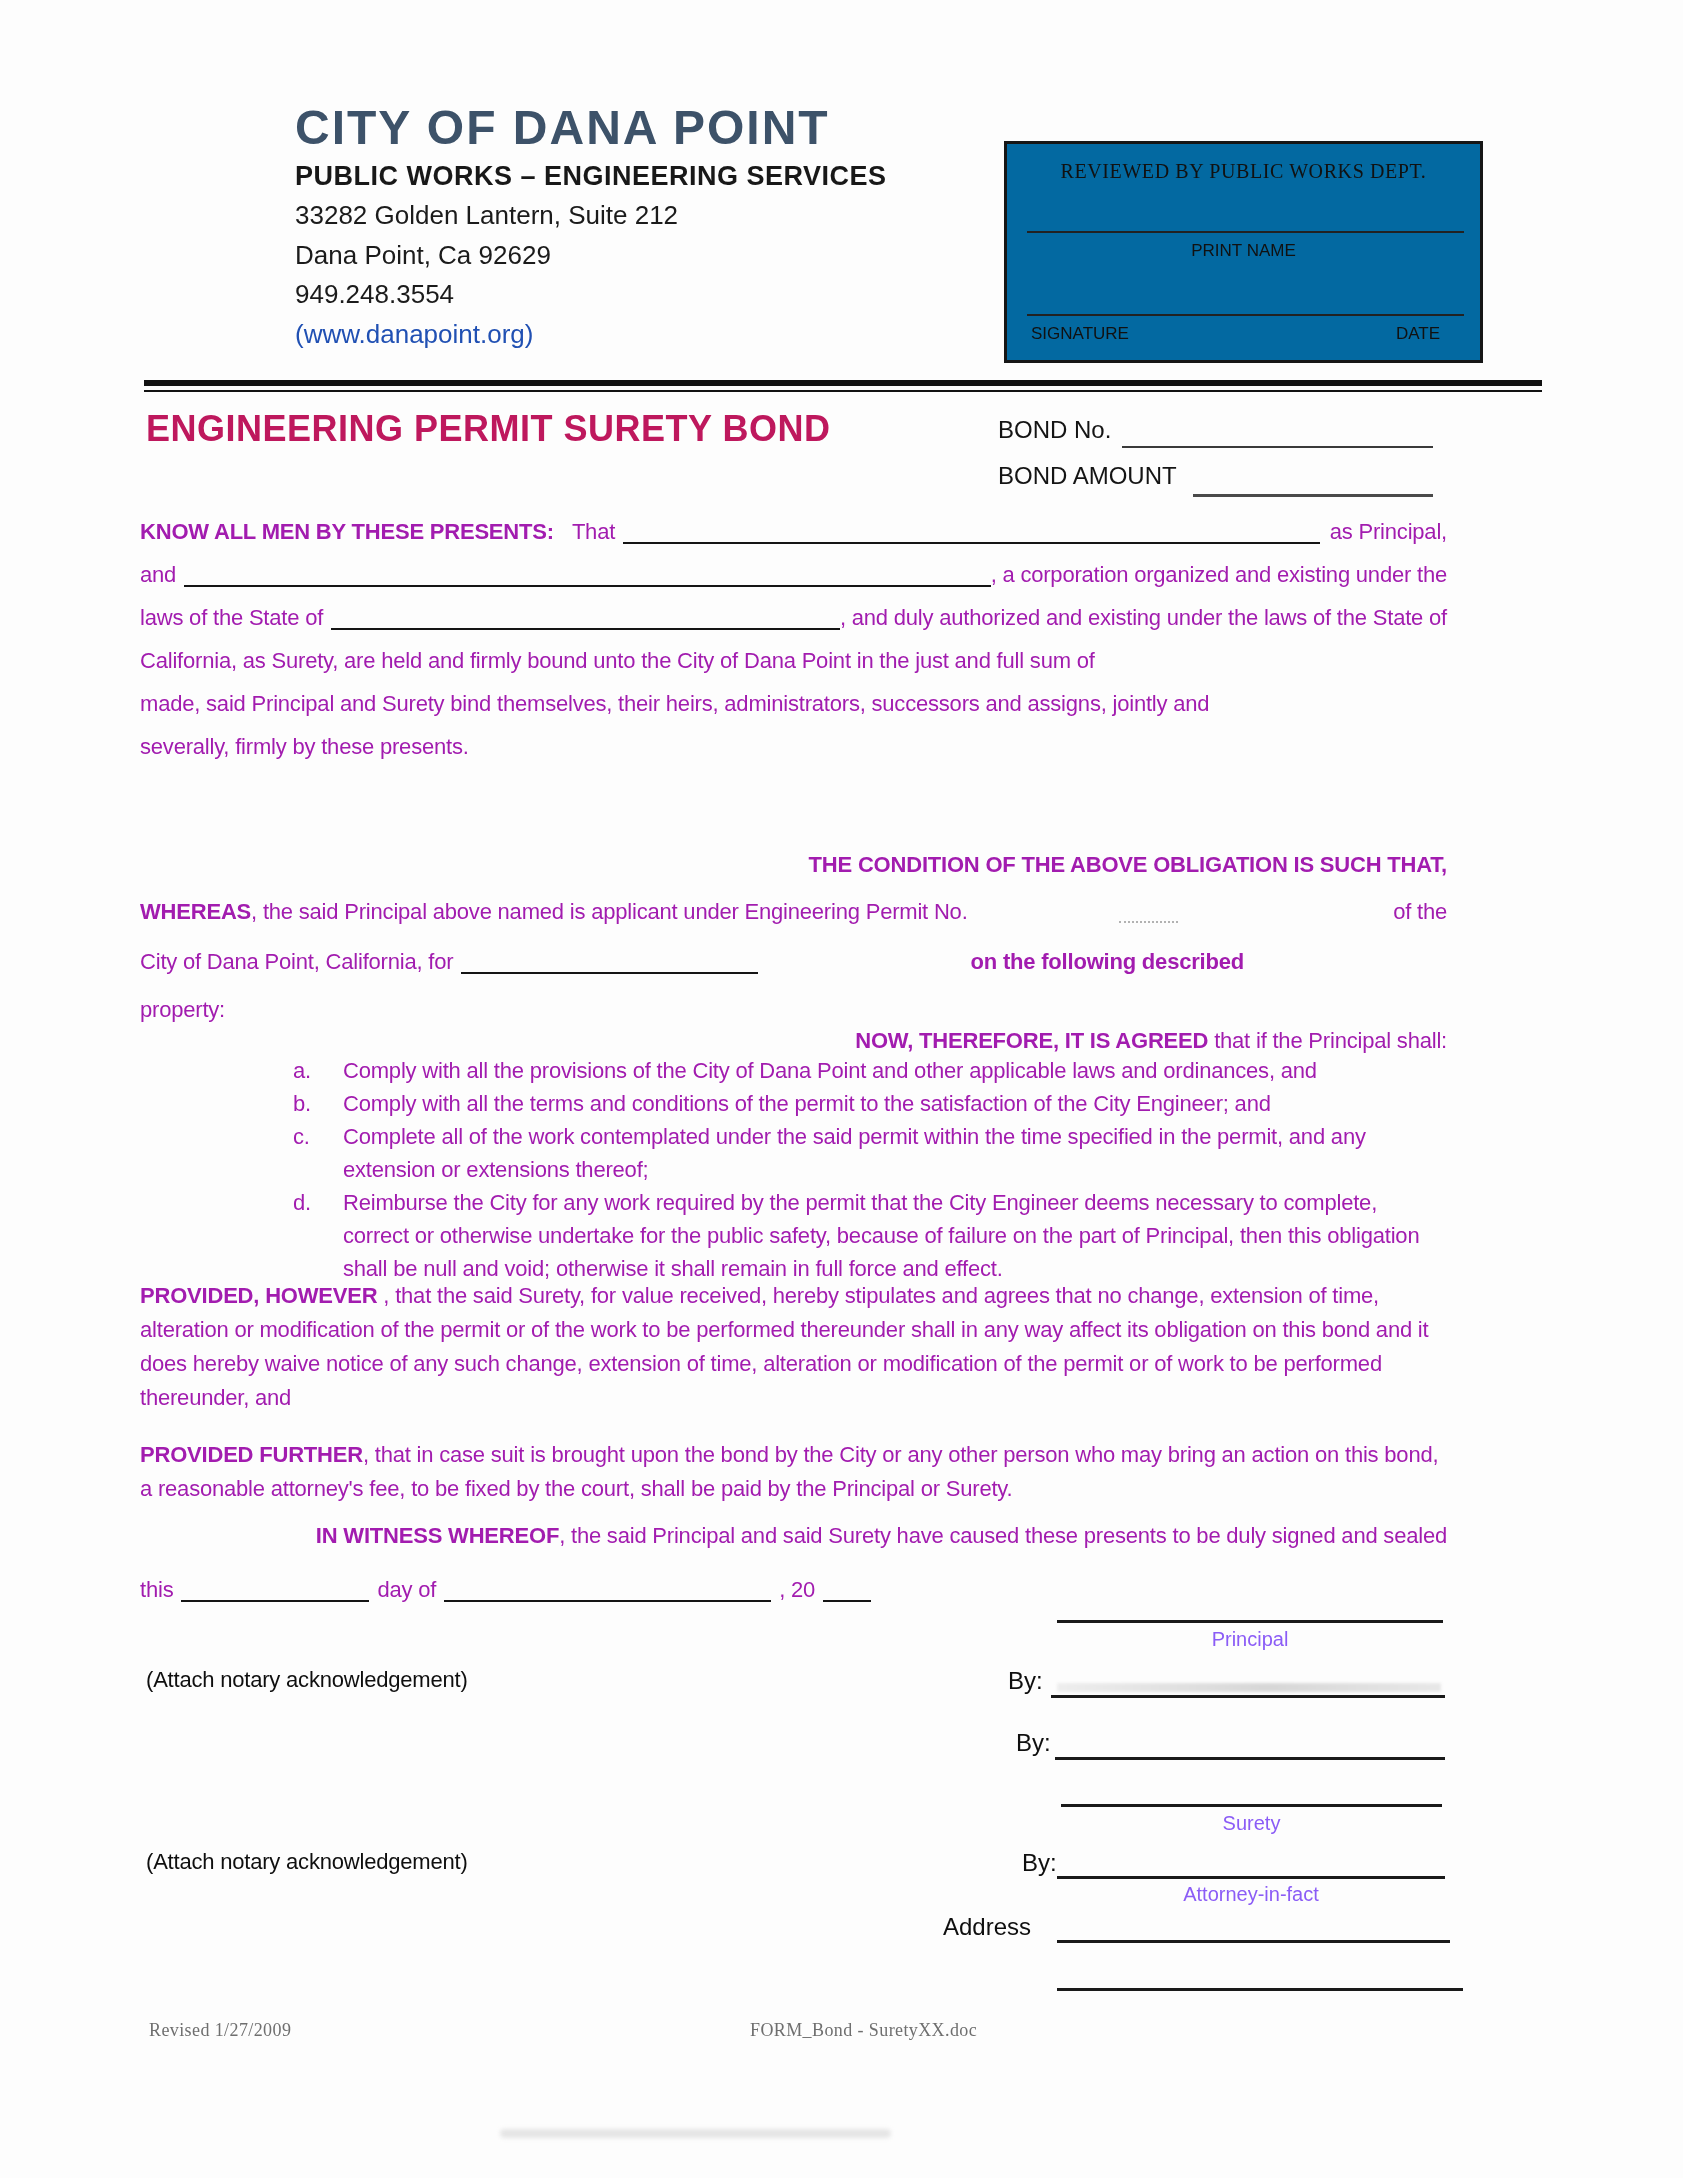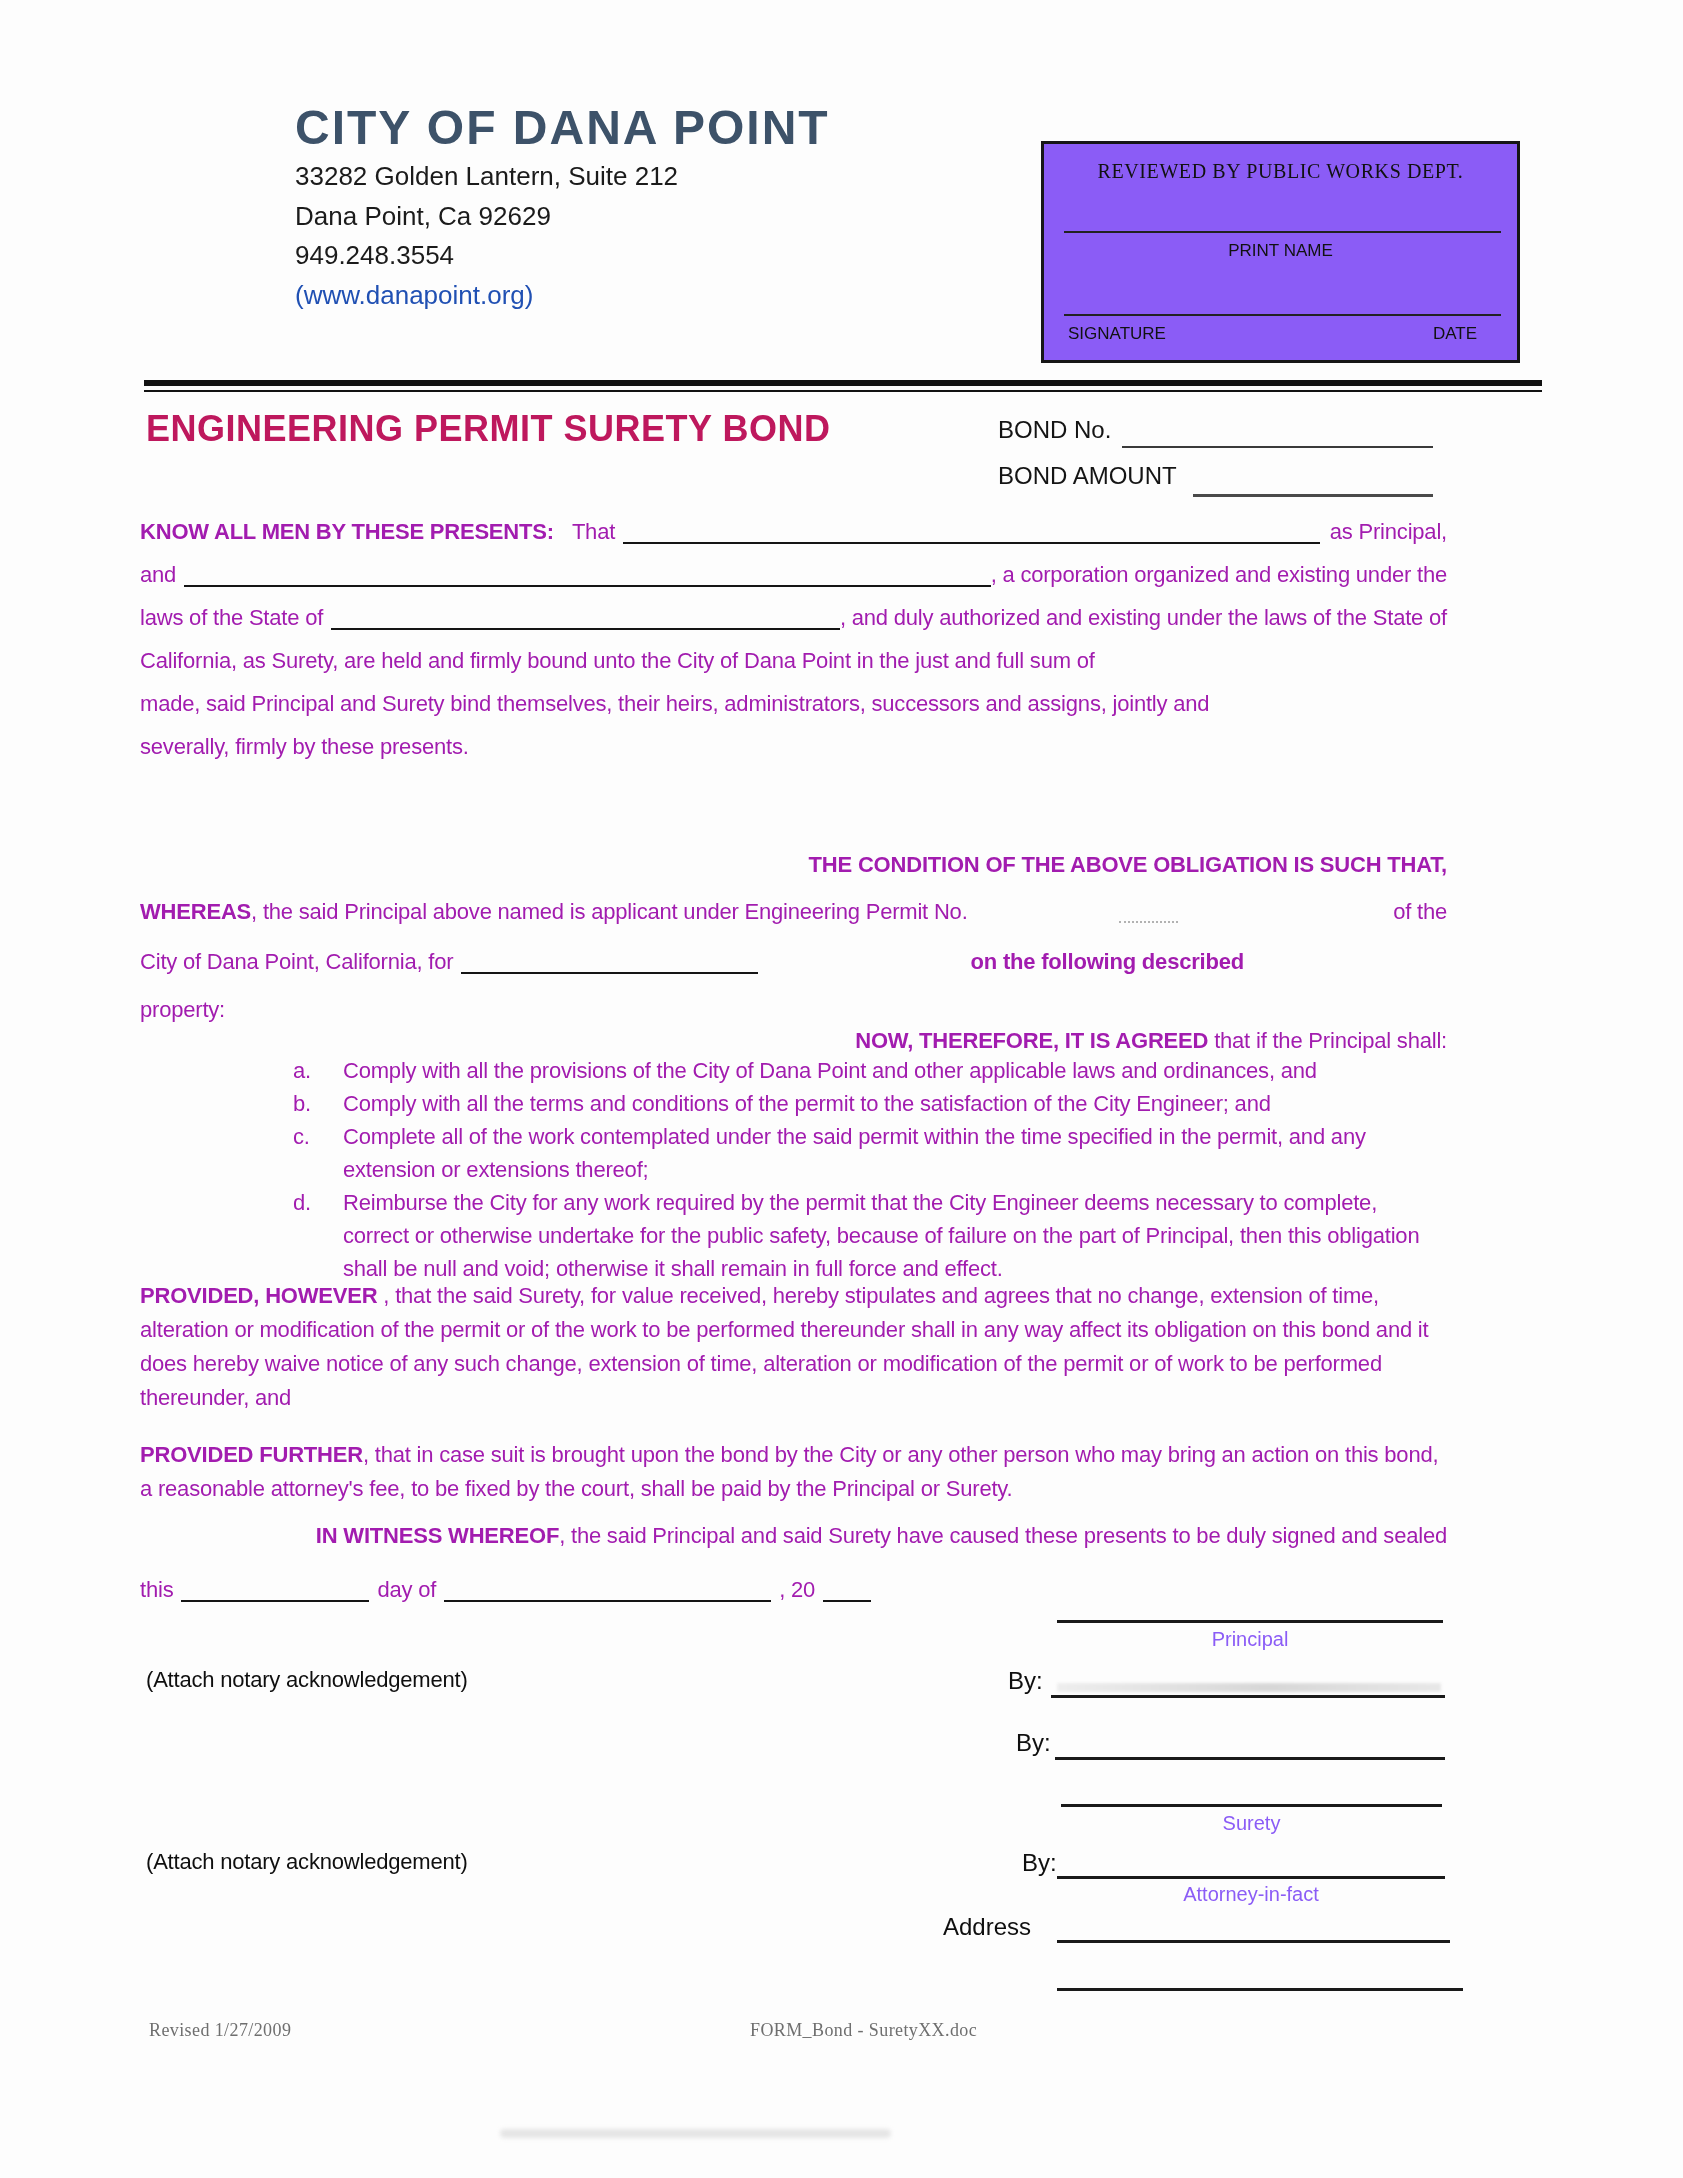--- a/index.html
+++ b/index.html
@@ -17,21 +17,21 @@
   .logo{position:absolute;left:295px;top:103px;width:693px;}
   .logo-title{
     font-size:48px;font-weight:bold;letter-spacing:2px;
     color:#3d5269;line-height:1.05;
   }
   .logo-sub{font-size:27px;font-weight:bold;letter-spacing:0.5px;color:#181818;margin-top:8px;}
   .logo-line{font-size:26px;color:#1b1b1b;margin-top:7px;line-height:1.25;}
   .logo-link{color:#2050b3;text-decoration:none;}
   .review-box{
     position:absolute;left:1004px;top:141px;width:473px;height:216px;
-    border:3px solid #161616;background:#8b5cf6;margin-left:37px;
+    border:3px solid #161616;background:#0369a1;
   }
   .rb-title{
     position:absolute;left:0;right:0;top:16px;text-align:center;
     font-family:"Liberation Serif", serif;font-size:20px;letter-spacing:0.6px;color:#111;
   }
   .rb-line1{position:absolute;left:20px;right:16px;top:87px;border-bottom:2px solid #222;}
   .rb-printname{position:absolute;left:0;right:0;top:97px;text-align:center;font-size:17px;color:#111;}
   .rb-line2{position:absolute;left:20px;right:16px;top:170px;border-bottom:2px solid #222;}
   .rb-sig{position:absolute;left:24px;top:180px;font-size:17px;color:#111;}
   .rb-date{position:absolute;right:40px;top:180px;font-size:17px;color:#111;}
@@ -86,20 +86,21 @@
     background:#b9b9b9;opacity:.35;border-radius:5px;filter:blur(2px);
   }
 </style>
 </head>
 <body>
 
 <div class="page">
 
   <div class="logo">
     <div class="logo-title">CITY OF DANA POINT</div>
+    <div class="logo-sub">PUBLIC WORKS – ENGINEERING SERVICES</div>
     <div class="logo-line">33282 Golden Lantern, Suite 212</div>
     <div class="logo-line">Dana Point, Ca 92629</div>
     <div class="logo-line">949.248.3554</div>
     <div class="logo-line"><a href="#" class="logo-link">(www.danapoint.org)</a></div>
   </div>
 
   <div class="review-box">
     <div class="rb-title">REVIEWED BY PUBLIC WORKS DEPT.</div>
     <div class="rb-line1"></div>
     <div class="rb-printname">PRINT NAME</div>

